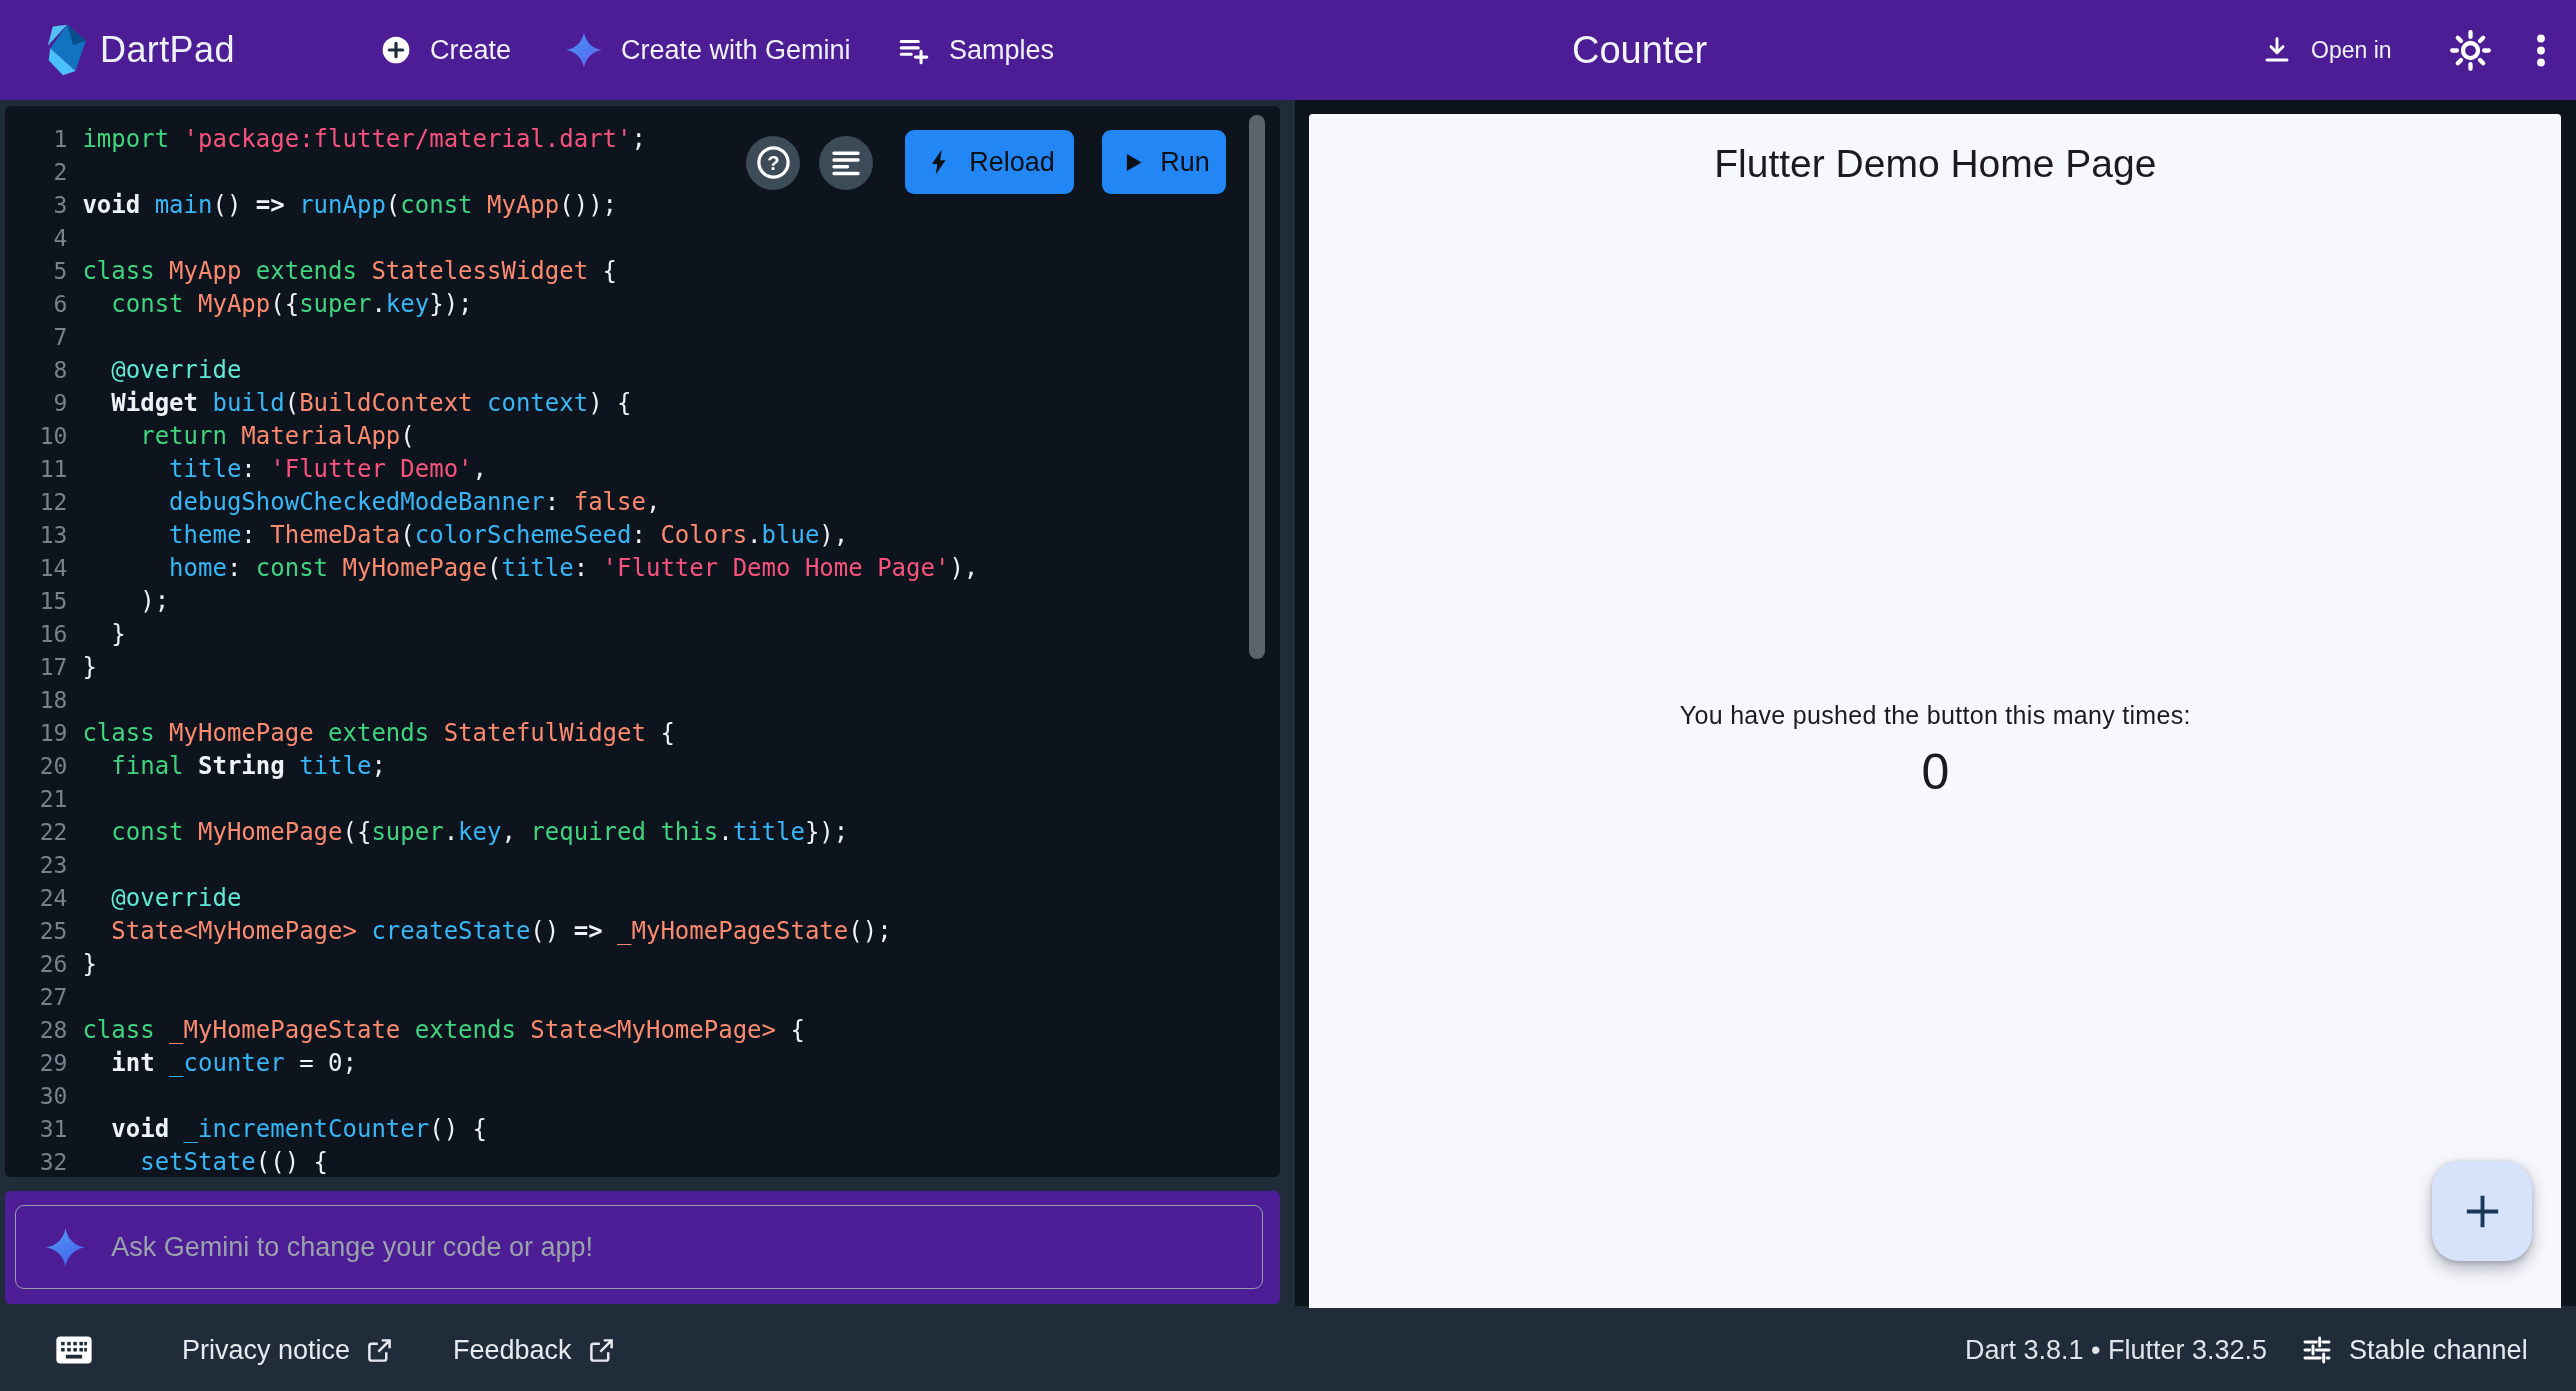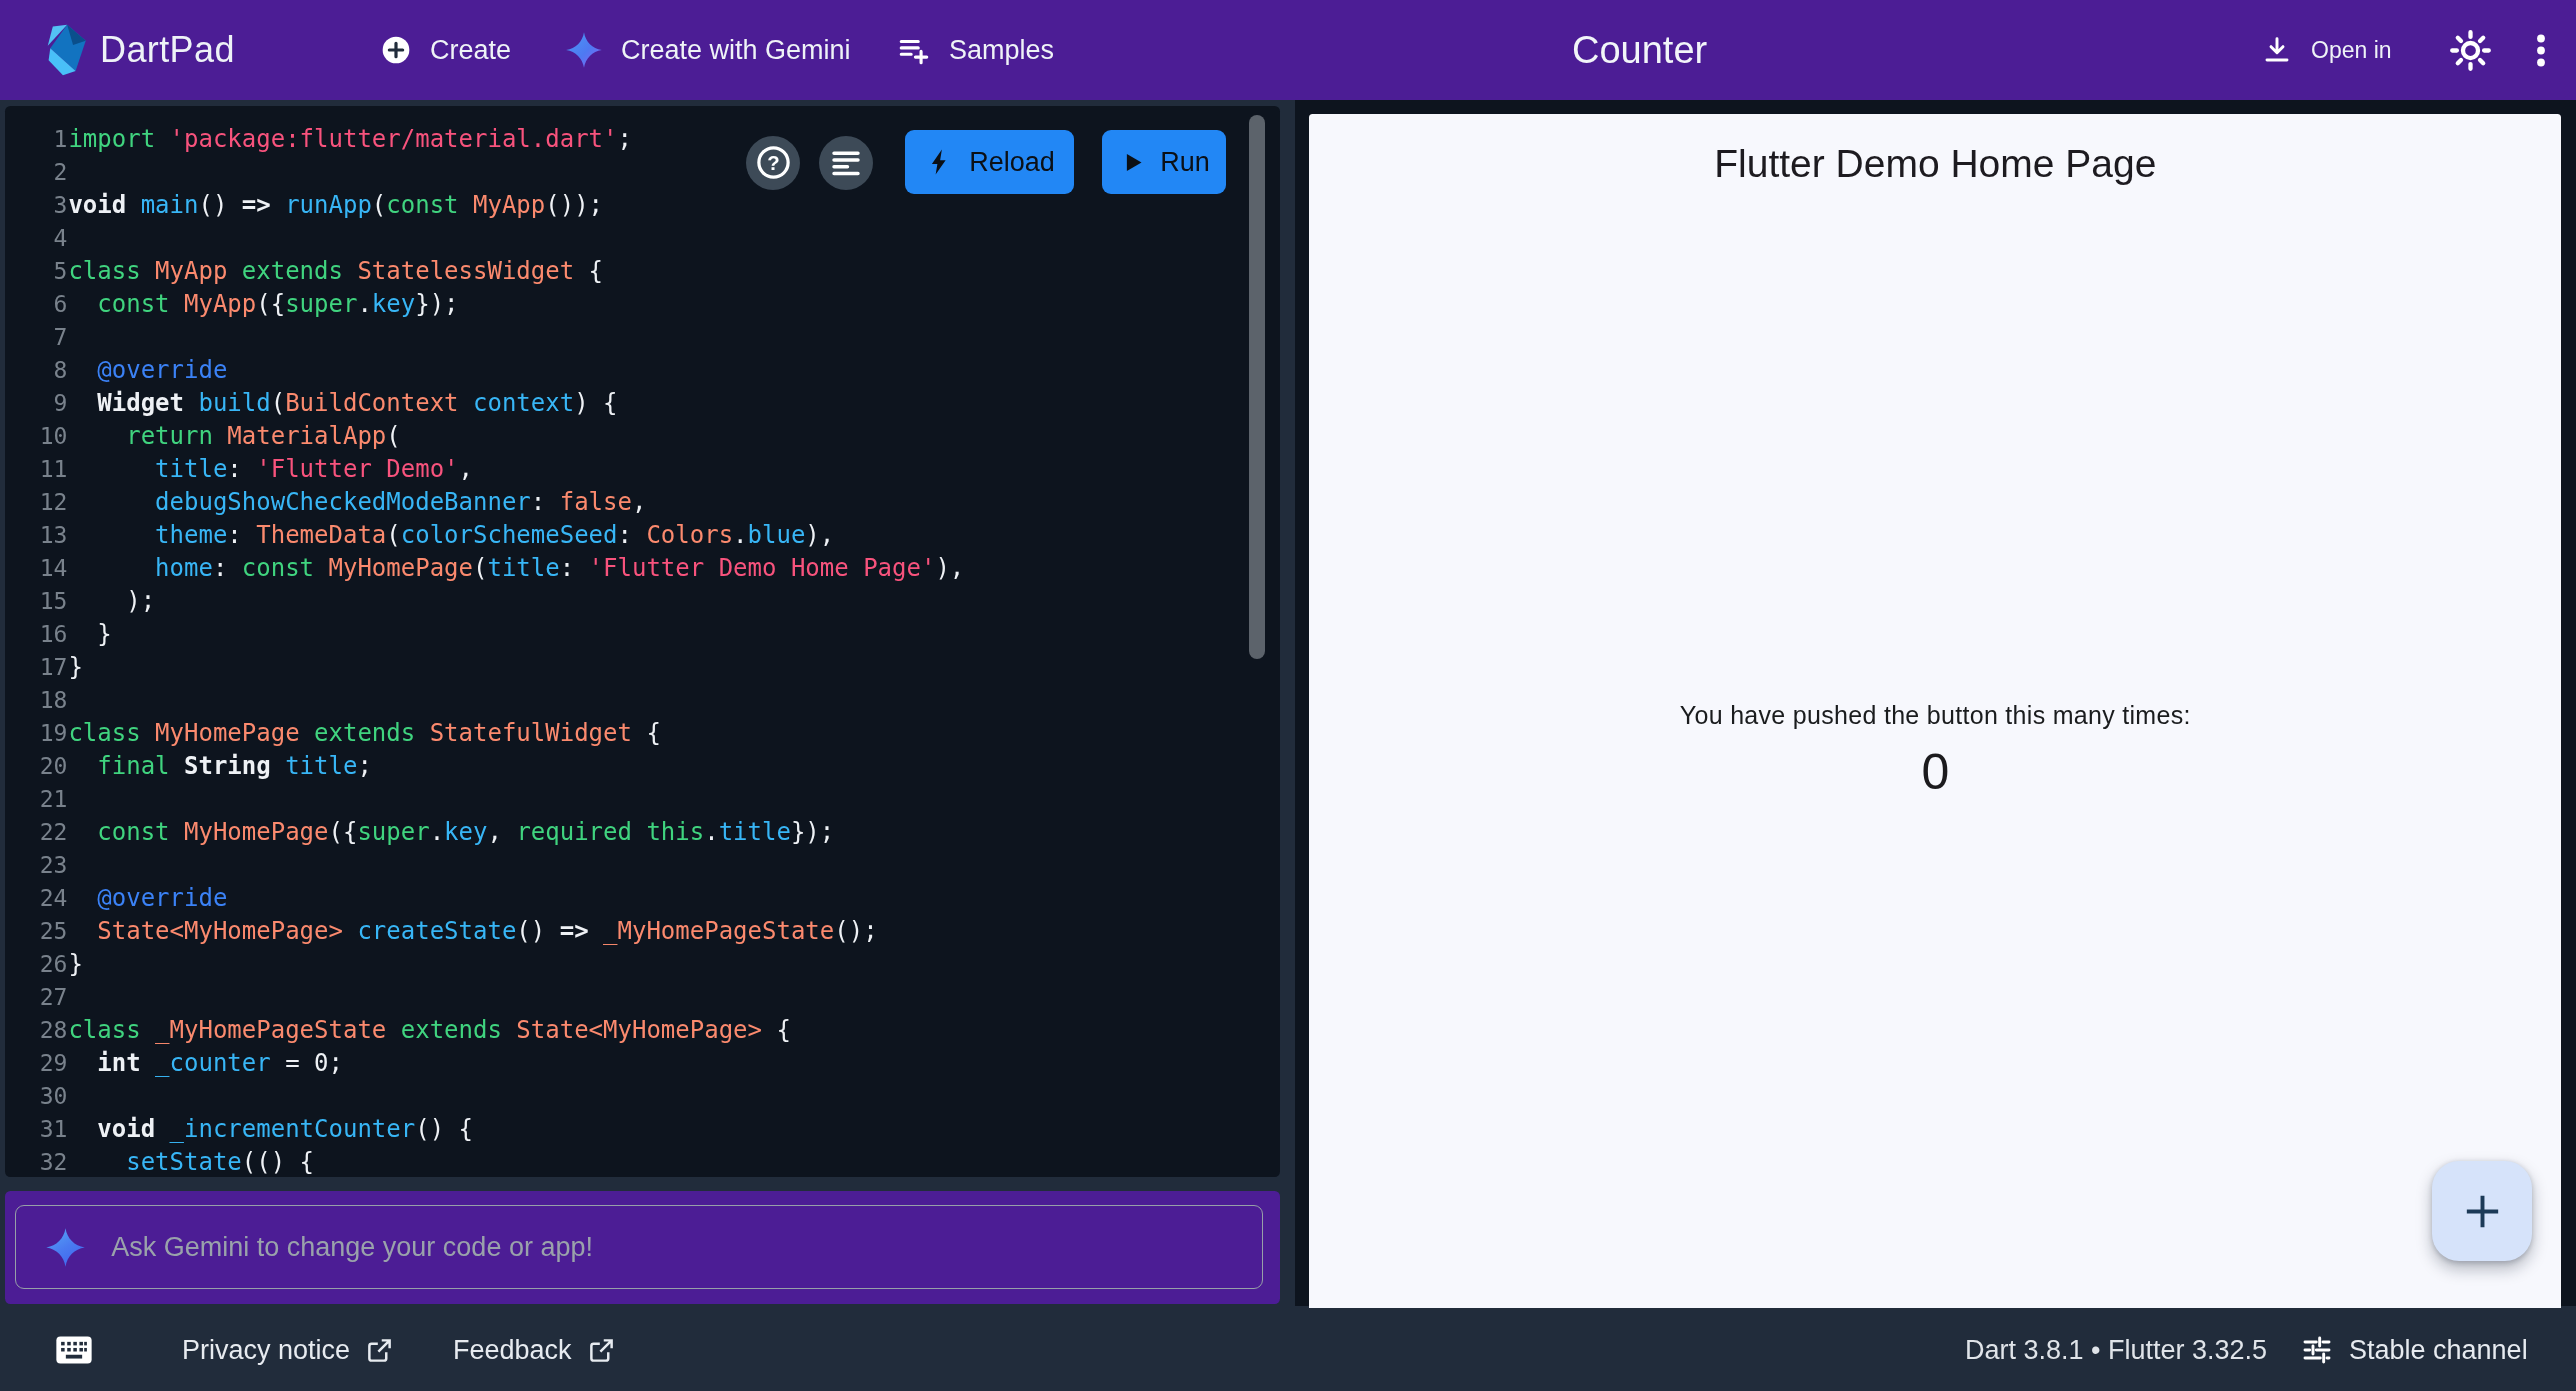--- a/index.html
+++ b/index.html
@@ -18,28 +18,28 @@
                   font-size:38px; color:#f2f5f9; }
   .hdr-right-label { font-size:23px; color:#eff3f7;text-align:center; }
 
   
   .editor-panel { left:5.4px; top:106px; width:1275px; height:1071px; background:#0d141e;
                   border-radius:5.4px; overflow:hidden; }
   .code-lines { position:absolute; left:0; top:17px; width:100%; }
   .code-line { display:flex; height:33px; line-height:33px; white-space:pre;
                font-family:"DejaVu Sans Mono", monospace; font-size:24px; }
   .gutter { width:62px; text-align:right; color:#79828c; font-size:23px; flex:none; }
-  .code-text { margin-left:1px; }
+  .code-text { margin-left:15px; }
   .tk-kw  { color:#40d47f; }
   .tk-str { color:#f8537d; }
   .tk-cls { color:#fb8a6e; }
   .tk-id  { color:#38b6f6; }
   .tk-pl  { color:#eef1f5; }
   .tk-plb { color:#eef1f5; font-weight:700; }
-  .tk-cm  { color:#3b82f6; }
+  .tk-cm  { color:#5eead4; }
   .scroll-thumb { left:1244px; top:9px; width:16px; height:544px; border-radius:8px; background:#5c636b; }
 
   .circle-btn { width:54px; height:54px; border-radius:50%; background:#3d4a57; border:none;
                 display:flex; align-items:center; justify-content:center; cursor:pointer; }
   .blue-btn { height:64px; border-radius:9px; background:#2287f5; border:none;
               display:flex; align-items:center; justify-content:center; gap:14.3px; cursor:pointer; }
   .blue-btn span { font-size:27px; font-weight:500; color:#0b1016; }
 
   
   .gemini-panel { left:5.4px; top:1191px; width:1275px; height:113px; background:#4c1d95; border-radius:5.4px; }

